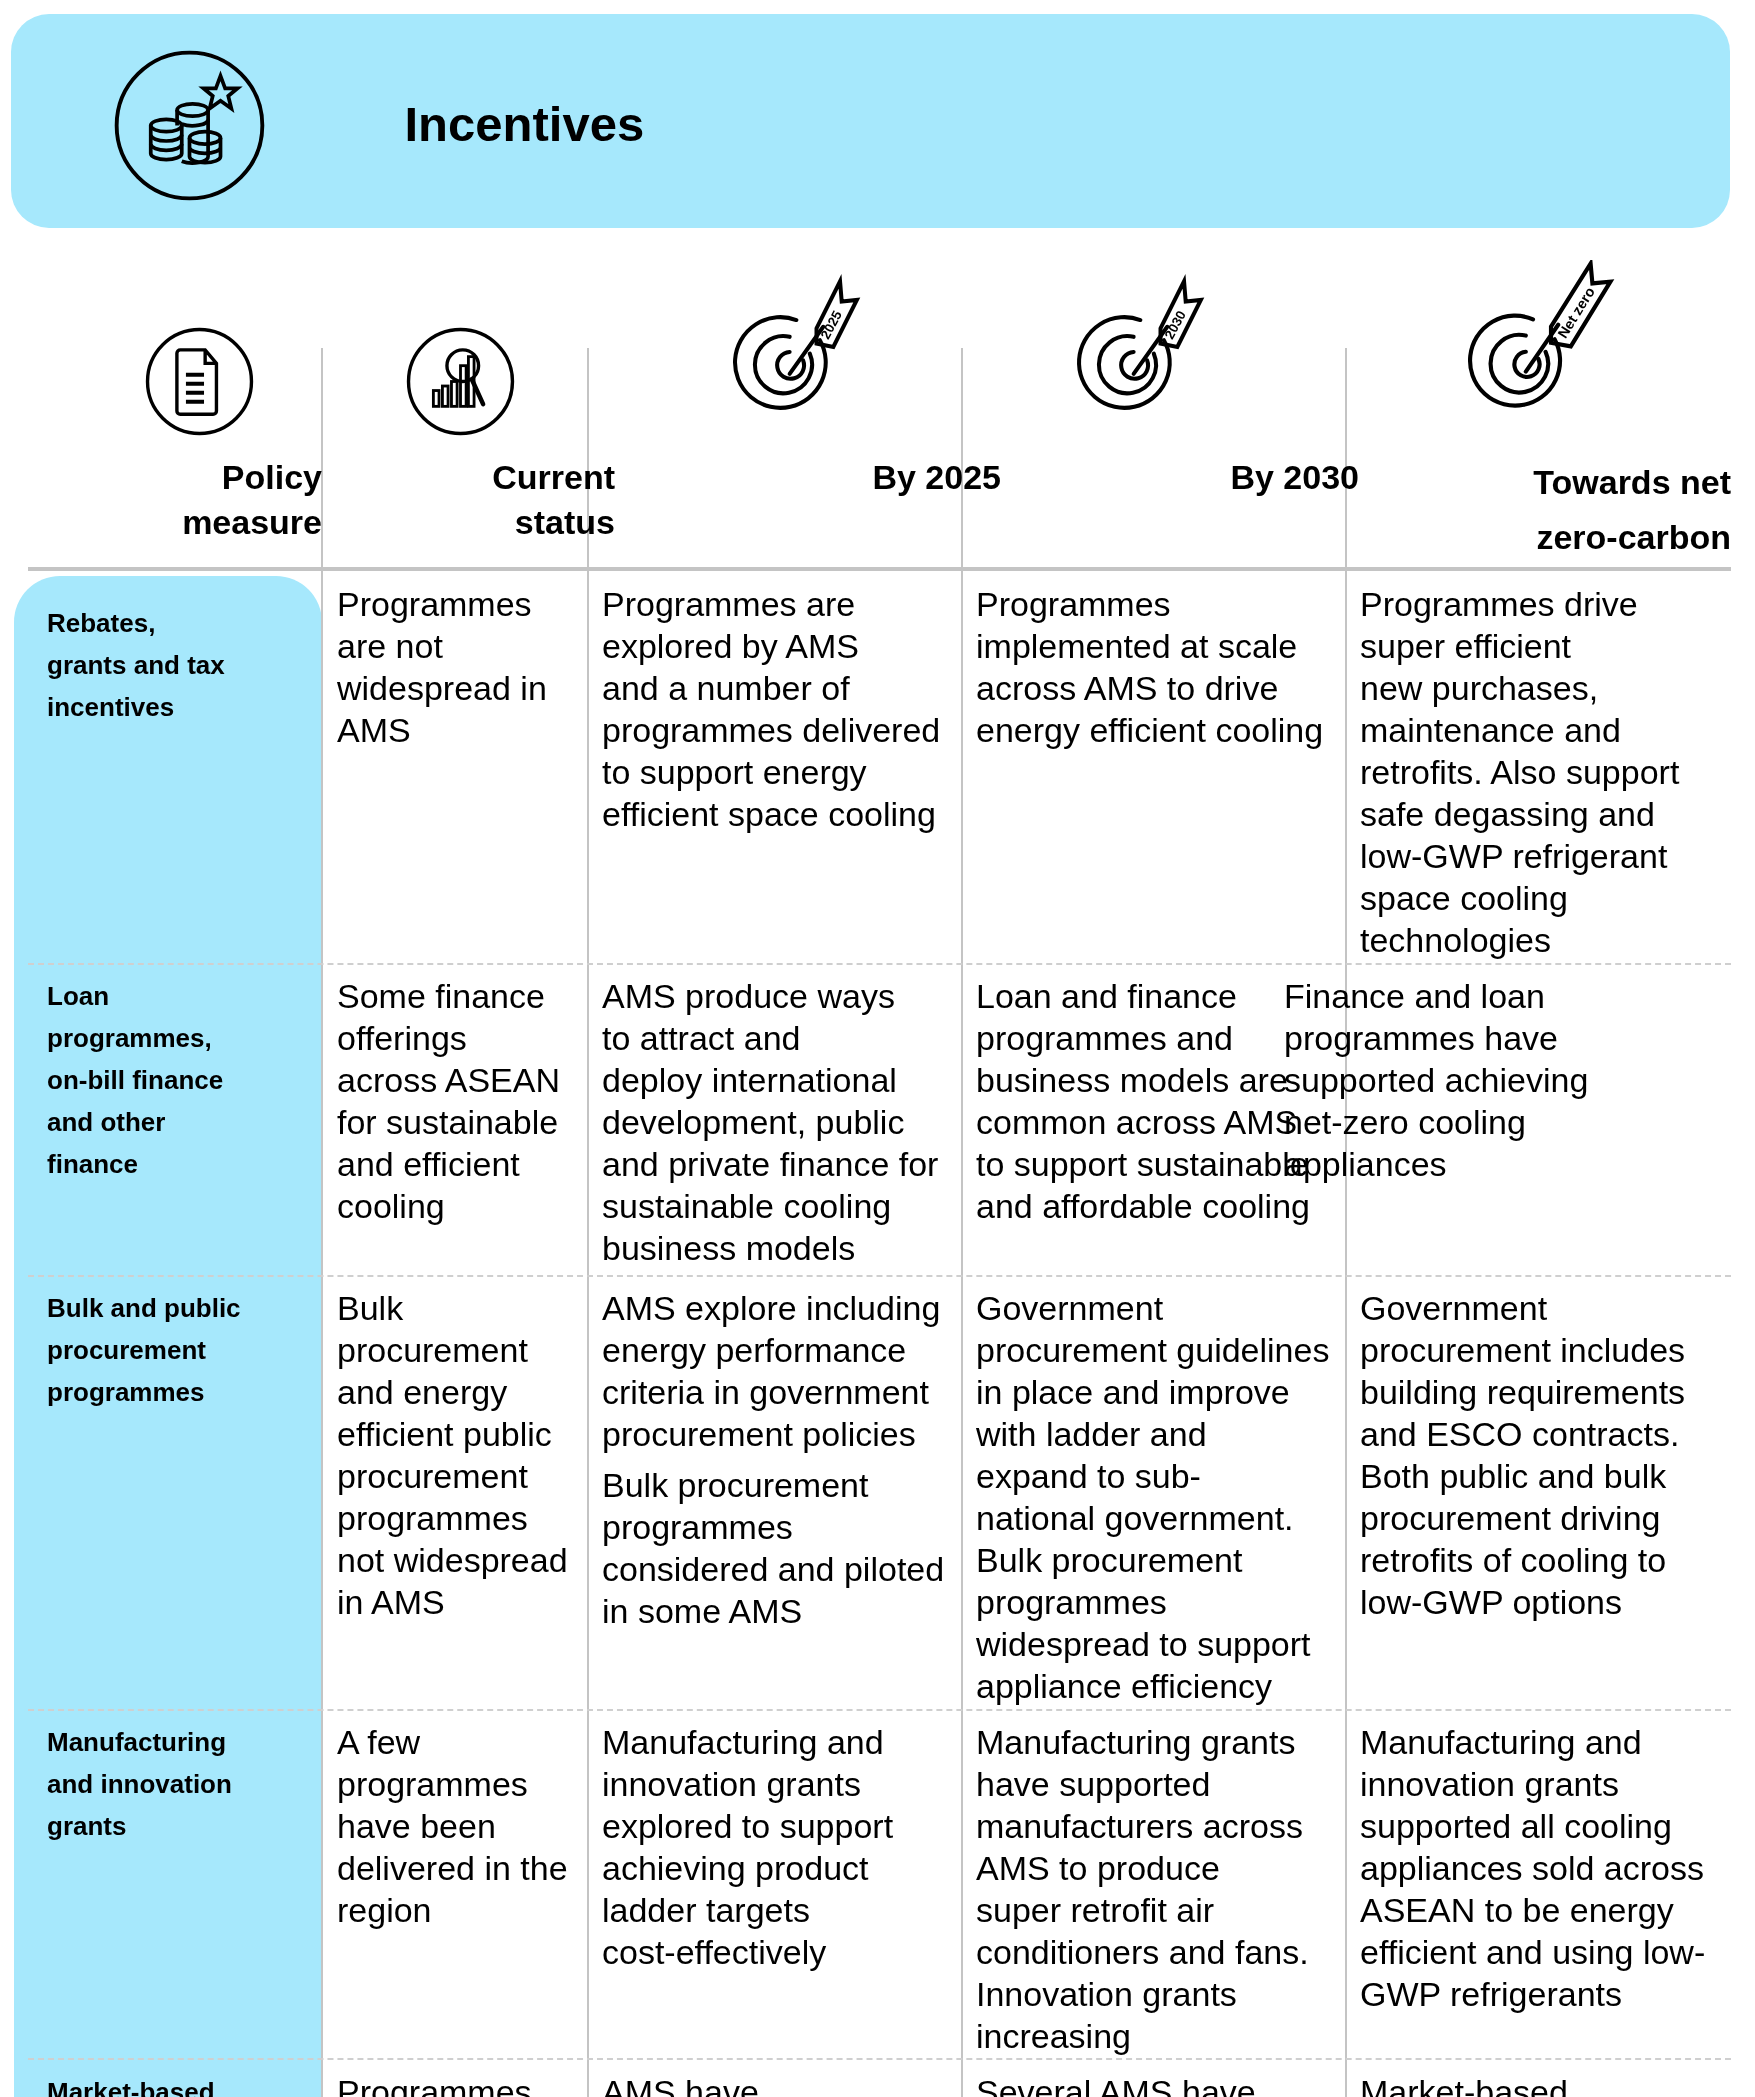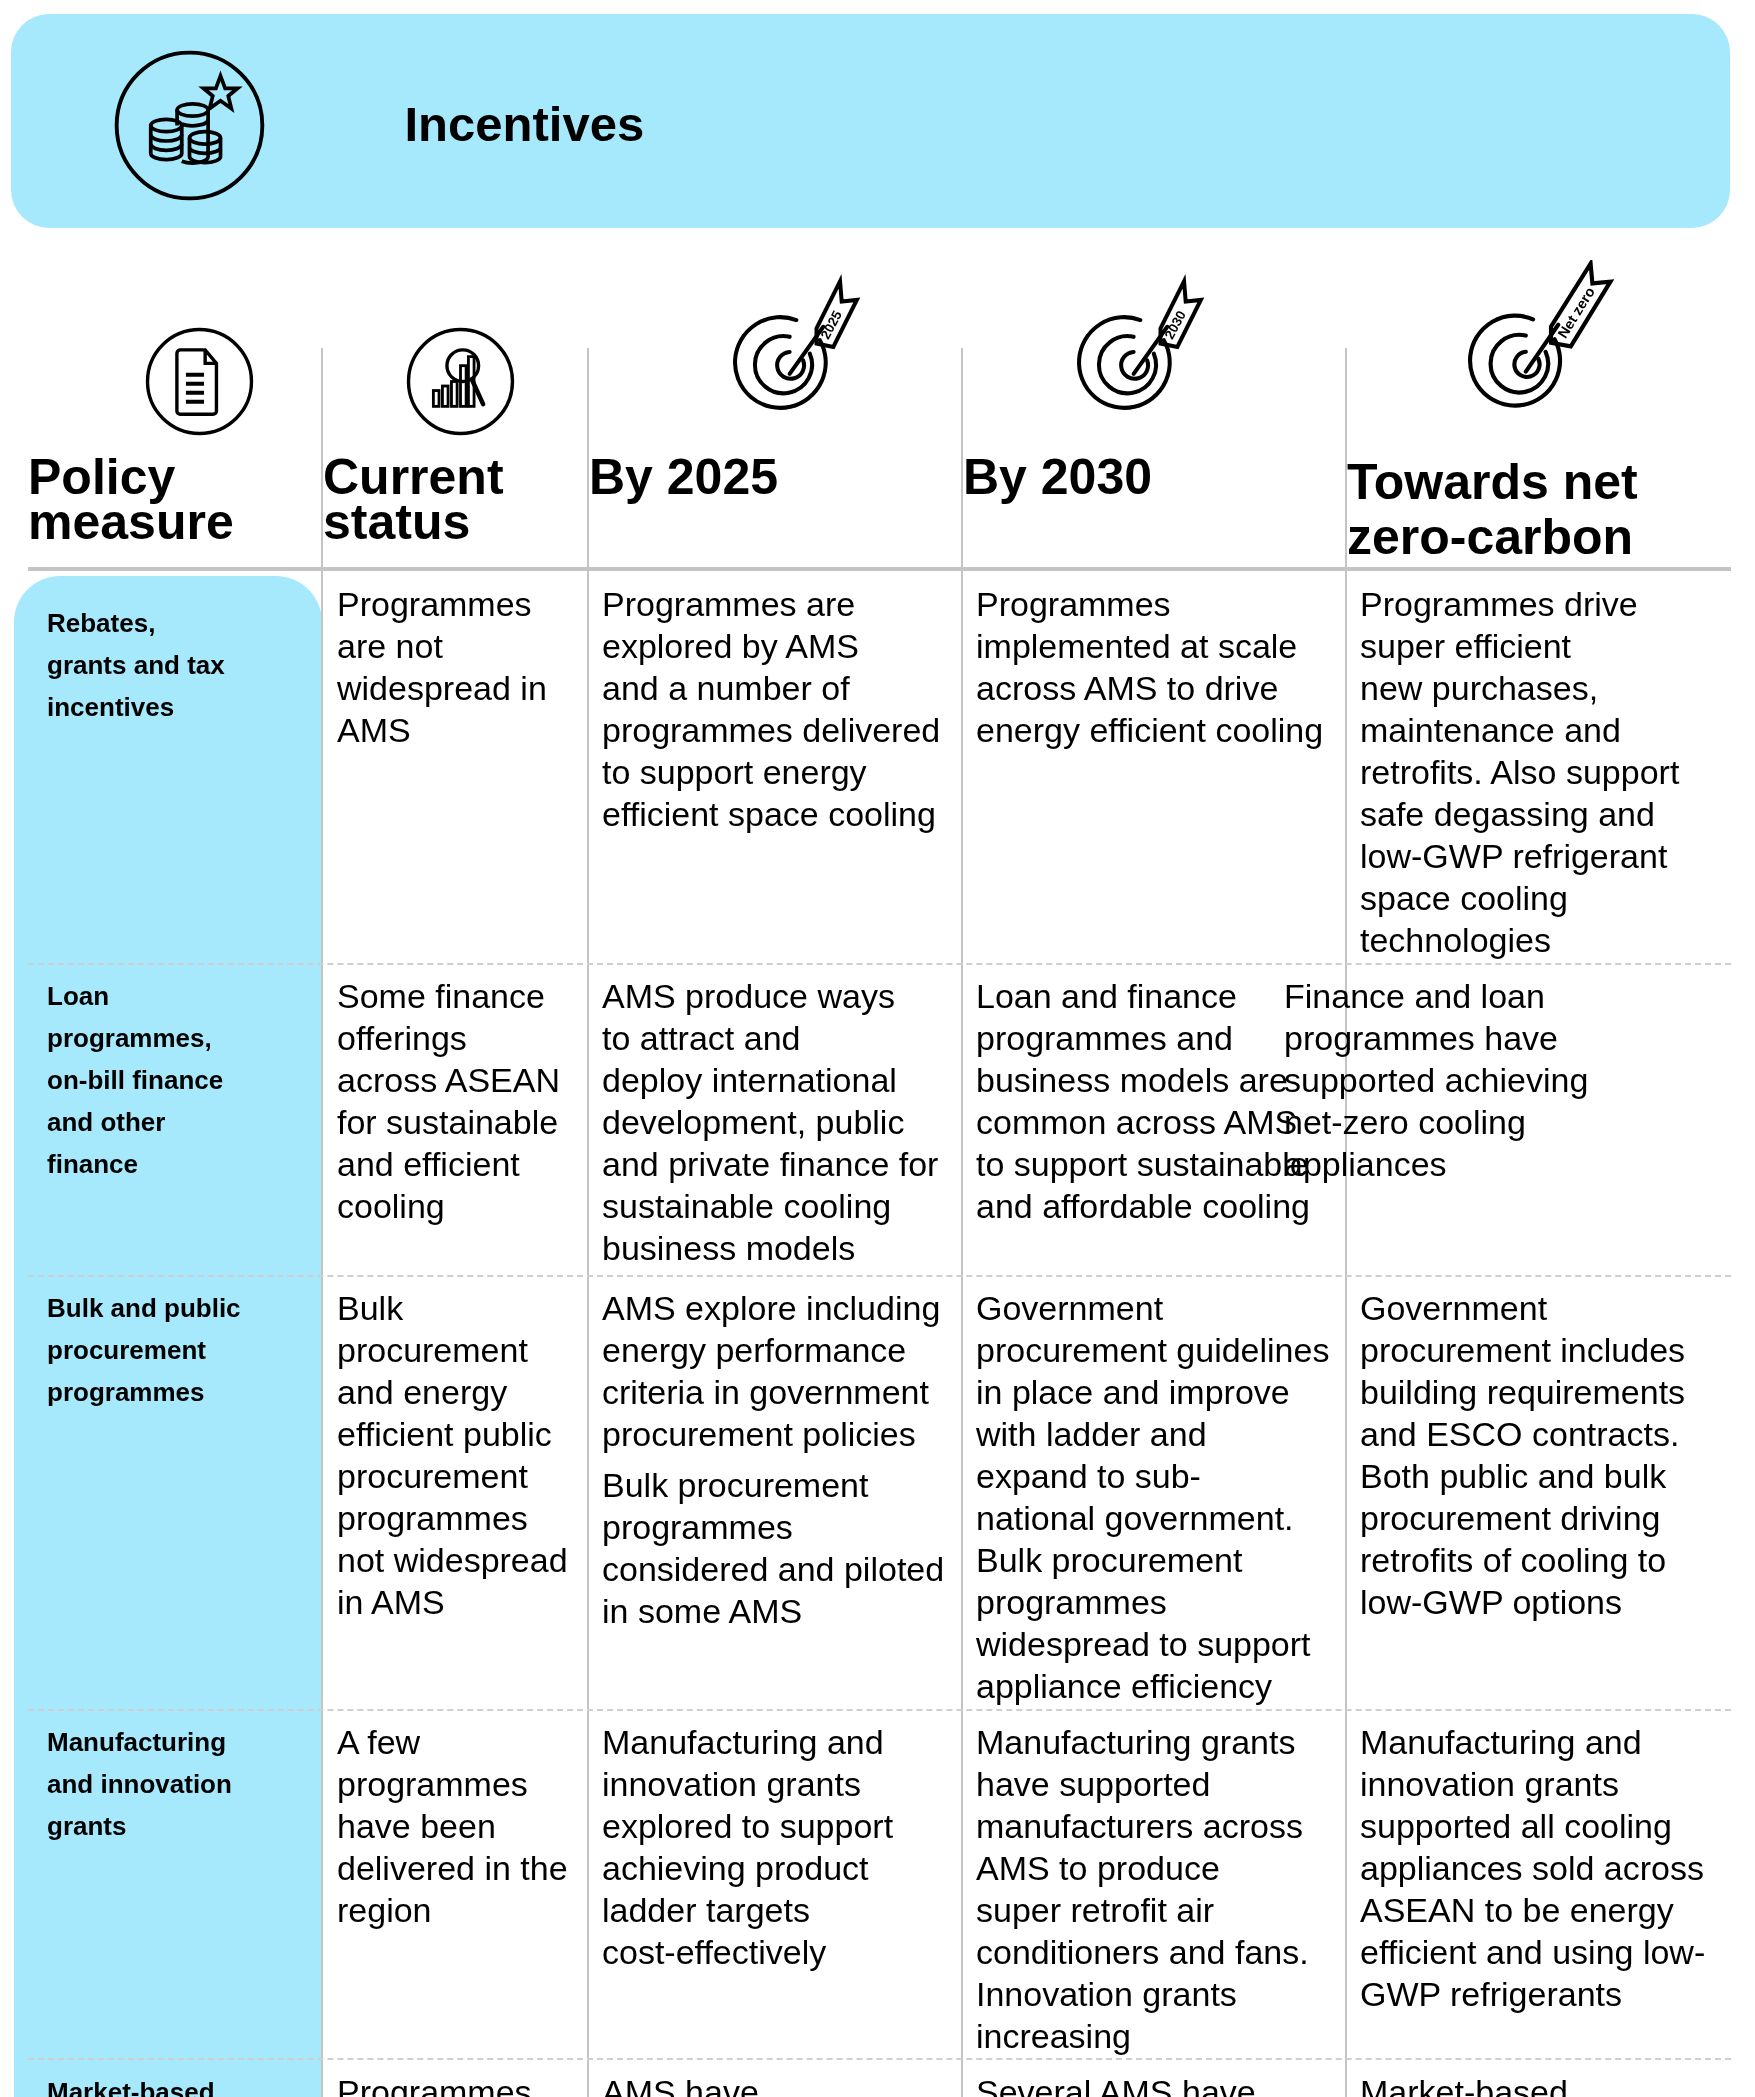--- a/index.html
+++ b/index.html
@@ -8,21 +8,21 @@
   .banner { position: absolute; left: 10.5px; top: 14px; width: 1719px; height: 214px;
             background: #a6e8fc; border-radius: 38px; }
   .banner-icon { position: absolute; left: 101px; top: 34px; width: 155px; height: 155px; }
   .banner-title { position: absolute; left: 394px; top: 82px; font-size: 49px; font-weight: bold; }
   .bluecol { position: absolute; left: 14px; top: 576px; width: 308px; height: 2095px;
              background: #a6e8fc; border-radius: 46px 46px 34px 34px; }
   .vline { position: absolute; top: 348px; width: 2.1px; height: 2060px; background: #c4c4c4; }
   .toprule { position: absolute; left: 28px; top: 567px; width: 1703px; height: 3.8px; background: #c4c4c4; }
   .rowline { position: absolute; left: 28px; width: 1703px; height: 0; border-top: 2.1px dashed #cfcfcf; }
   .hicon { position: absolute; }
-  .hlabel { position: absolute; text-align: left; font-weight: bold; font-size: 50px; line-height: 45px; }
+  .hlabel { position: absolute; text-align: right; font-weight: bold; font-size: 34px; line-height: 45px; }
   .cell { position: absolute; font-size: 34px; line-height: 42px; white-space: pre-line; }
   .cell.measure { font-weight: bold; font-size: 26px; }
 </style>
 </head>
 <body>
 
 <div class="banner">
   <svg class="banner-icon" viewBox="0 0 100 100">
     <circle cx="50" cy="50" r="47" fill="none" stroke="#000" stroke-width="2.5"></circle>
     <g fill="none" stroke="#000" stroke-width="2.4">
@@ -99,21 +99,21 @@
     <path d="M60 37 L82 2 L83 13 L93 12 L71 48 L60 46 Z"></path>
   </g>
   <text x="0" y="0" font-size="8" font-weight="bold" font-family="Liberation Sans, sans-serif" transform="translate(68,44) rotate(-58)">Net zero</text>
 </svg>
 
 <div class="hlabel" style="left:28px;top:455px;width:294px;white-space:pre-line">Policy
 measure</div>
 <div class="hlabel" style="left:323px;top:455px;width:292px;white-space:pre-line">Current
 status</div>
 <div class="hlabel" style="left:589px;top:455px;width:412px">By 2025</div>
-<div class="hlabel" style="left:963px;top:455px;width:436px">By 2030</div>
+<div class="hlabel" style="left:923px;top:455px;width:436px">By 2030</div>
 <div class="hlabel" style="left:1347px;top:455px;width:384px;line-height:55px;white-space:pre-line">Towards net
 zero-carbon</div>
 
 <div class="cell measure" style="left:47px;top:602px">Rebates,
 grants and tax
 incentives</div>
 <div class="cell" style="left:337px;top:583px">Programmes
 are not
 widespread in
 AMS</div>

